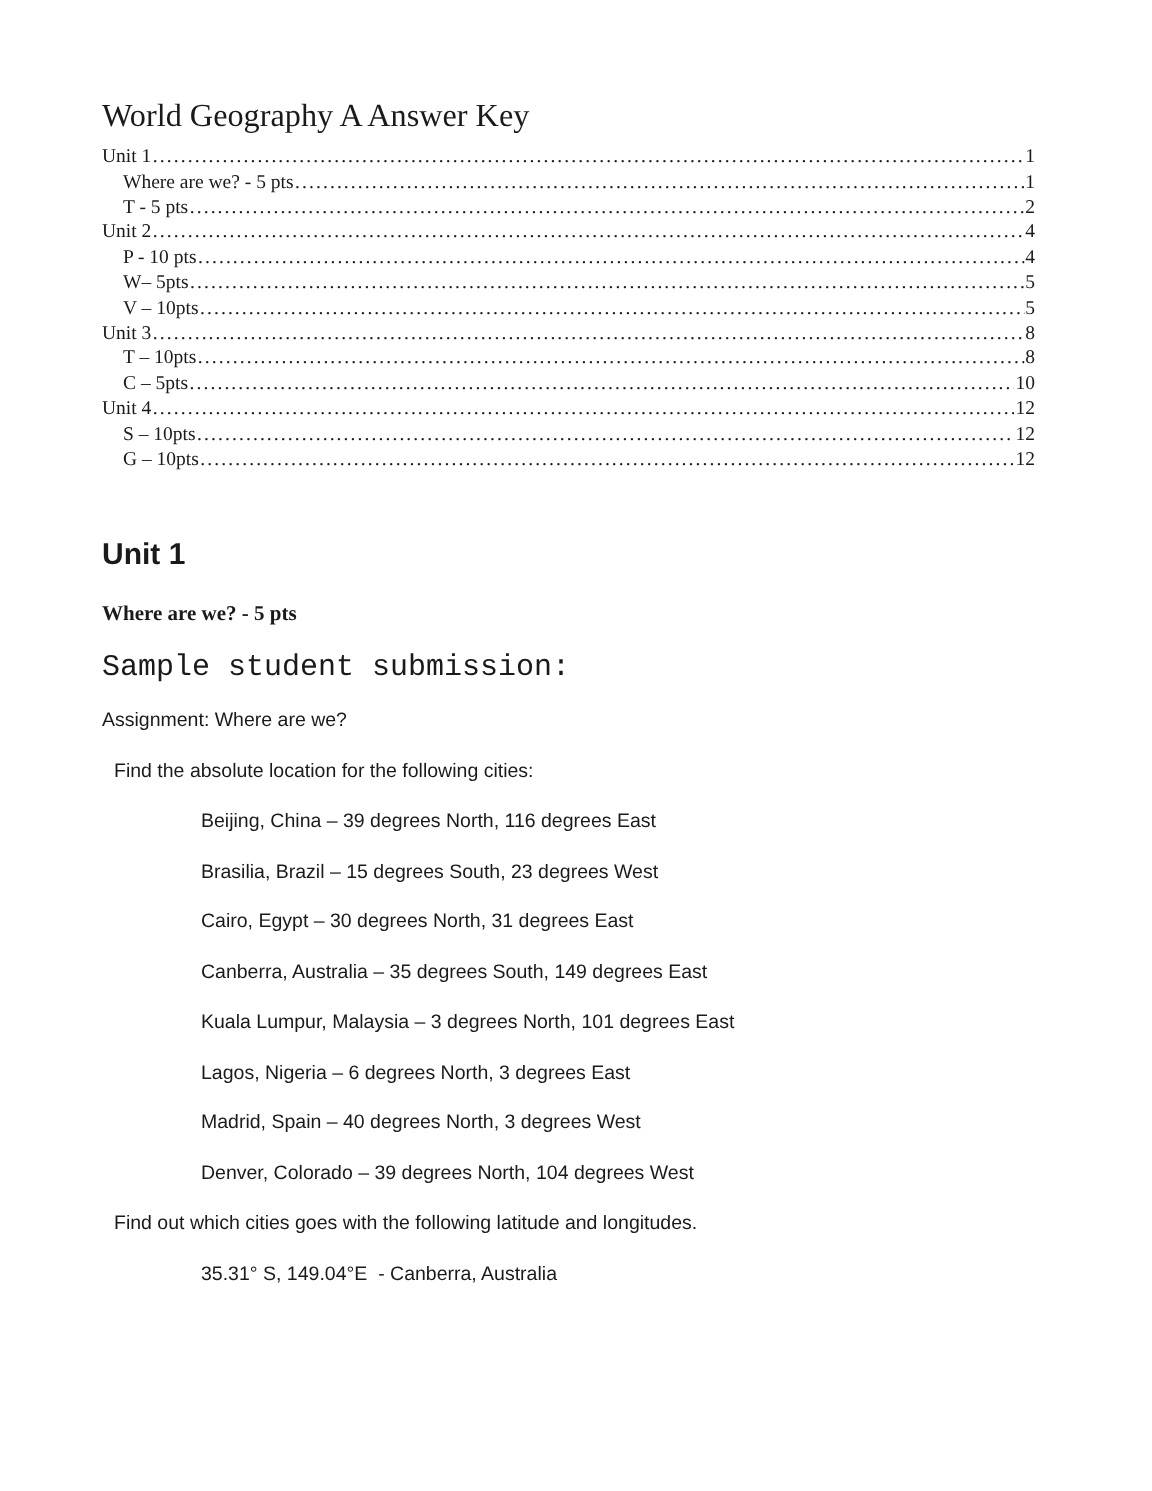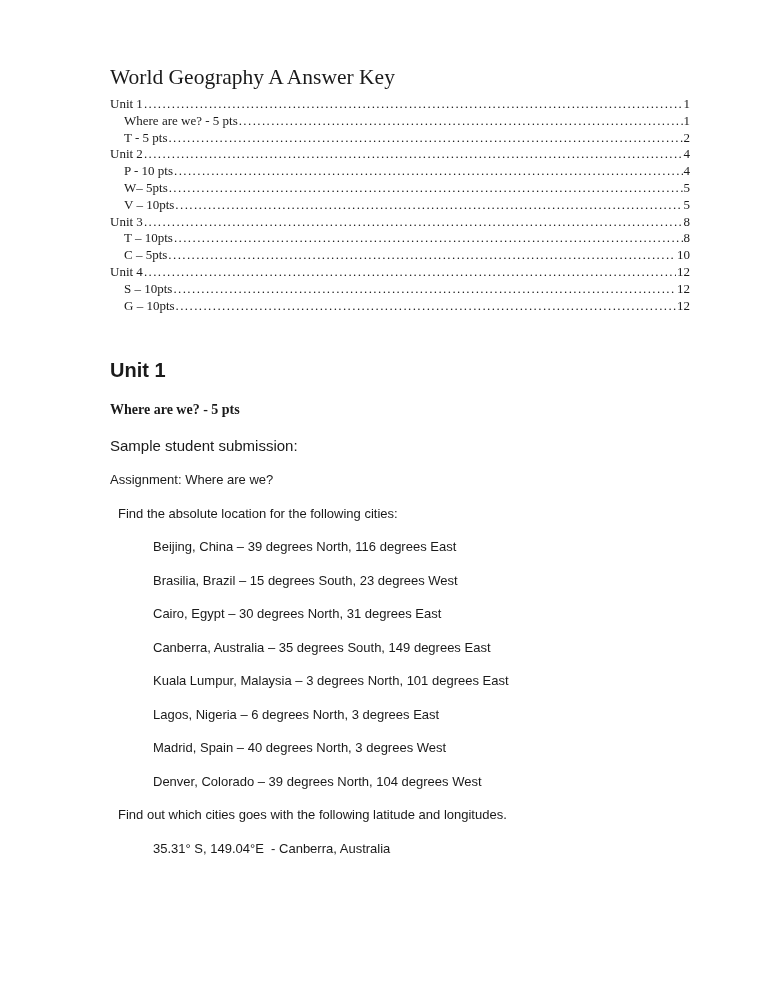--- a/index.html
+++ b/index.html
@@ -6,21 +6,21 @@
   html, body { margin: 0; padding: 0; }
   body { background: #ffffff; }
 
   .page {
     position: relative;
     width: 768px;
     height: 994px;
     background: #ffffff;
     color: #1a1a1a;
     overflow: hidden;
-    padding: 64px 78px 0 110px;
+    padding: 64px 78px 0 68px;
   }
 
   
   .doc-title {
     font-family: "Liberation Serif", serif;
     font-size: 21.5px;
     line-height: 26px;
     font-weight: 400;
     margin: 0;
   }
@@ -62,37 +62,37 @@
 
   .assignment-heading {
     font-family: "Liberation Serif", serif;
     font-weight: 700;
     font-size: 14px;
     line-height: 16px;
     margin: 20px 0 0 0;
   }
 
   .submission-label {
-    font-family: Liberation Sans, sans-serif;
-    font-size: 15px;
+    font-family: Liberation Mono, monospace;
+    font-size: 20px;
     line-height: 17px;
     margin: 19px 0 0 0;
   }
 
   
   .body-line {
     font-family: Liberation Sans, sans-serif;
     font-size: 13px;
     line-height: 15px;
     margin: 0 0 18.5px 0;
     white-space: pre-wrap;
   }
   .body-line.first { margin-top: 18px; }
   .indent-1 { margin-left: 8px; }
-  .indent-2 { margin-left: 43px; }
+  .indent-2 { margin-left: 66px; }
 </style>
 </head>
 <body>
 
 <div class="page">
 
   <h1 class="doc-title">World Geography A Answer Key</h1>
 
   <div class="toc">
     <div class="toc-row">

